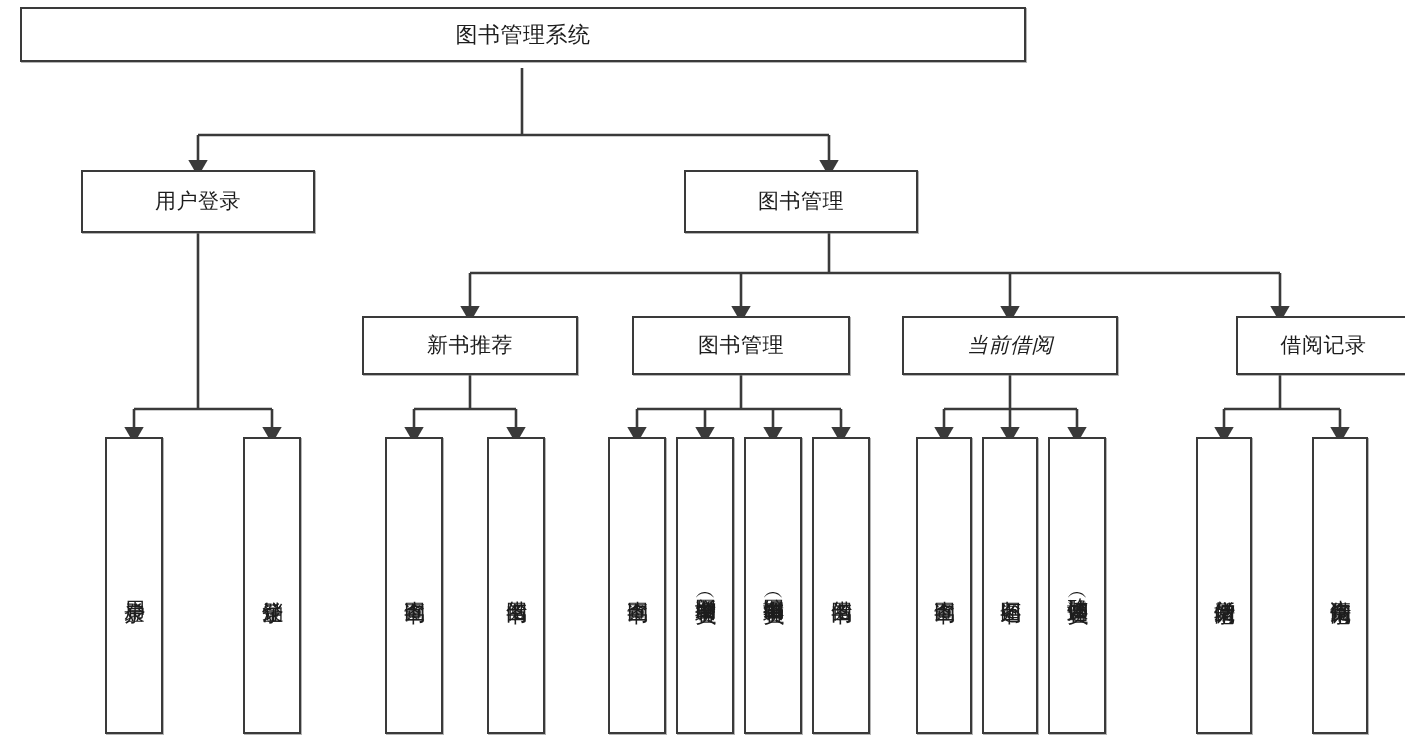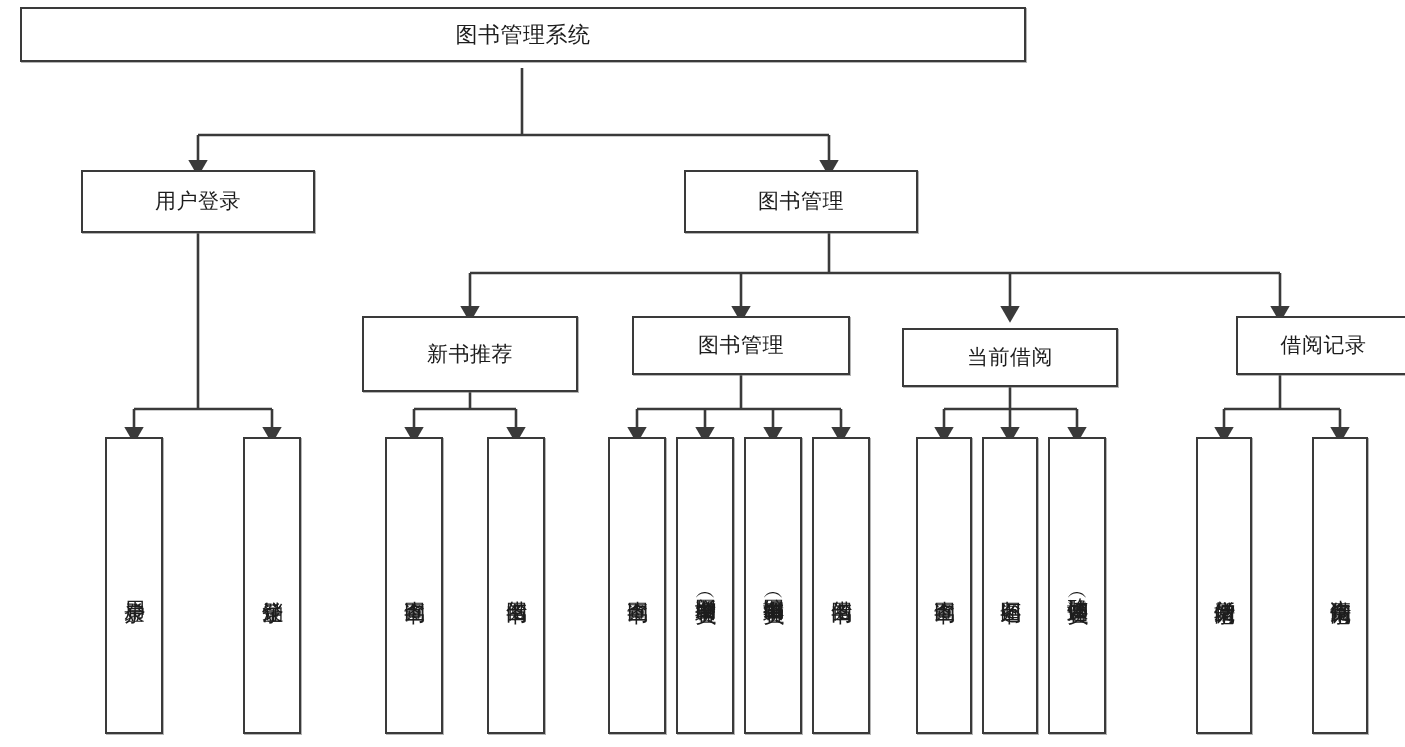--- a/index.html
+++ b/index.html
@@ -114,27 +114,27 @@
   <div id="nodes-layer">
       <div class="node root" style="left: 20px; top: 7px; width: 1006px; height: 55px;">
         <span class="node-label">图书管理系统</span>
       </div>
       <div class="node" style="left: 81px; top: 170px; width: 234px; height: 63px;">
         <span class="node-label">用户登录</span>
       </div>
       <div class="node" style="left: 684px; top: 170px; width: 234px; height: 63px;">
         <span class="node-label">图书管理</span>
       </div>
-      <div class="node" style="left: 362px; top: 316px; width: 216px; height: 76px;">
+      <div class="node" style="left: 362px; top: 316px; width: 216px; height: 59px;">
         <span class="node-label">新书推荐</span>
       </div>
       <div class="node" style="left: 632px; top: 316px; width: 218px; height: 59px;">
         <span class="node-label">图书管理</span>
       </div>
-      <div class="node" style="left: 902px; top: 328px; width: 216px; height: 59px;">
+      <div class="node" style="left: 902px; top: 316px; width: 216px; height: 59px; font-style: italic;">
         <span class="node-label">当前借阅</span>
       </div>
       <div class="node" style="left: 1236px; top: 316px; width: 175px; height: 59px;">
         <span class="node-label">借阅记录</span>
       </div>
       <div class="node vertical" style="left: 105px; top: 437px; width: 58px; height: 297px;">
         <span class="node-label">用户登录</span>
       </div>
       <div class="node vertical" style="left: 243px; top: 437px; width: 58px; height: 297px;">
         <span class="node-label">注销登录</span>

